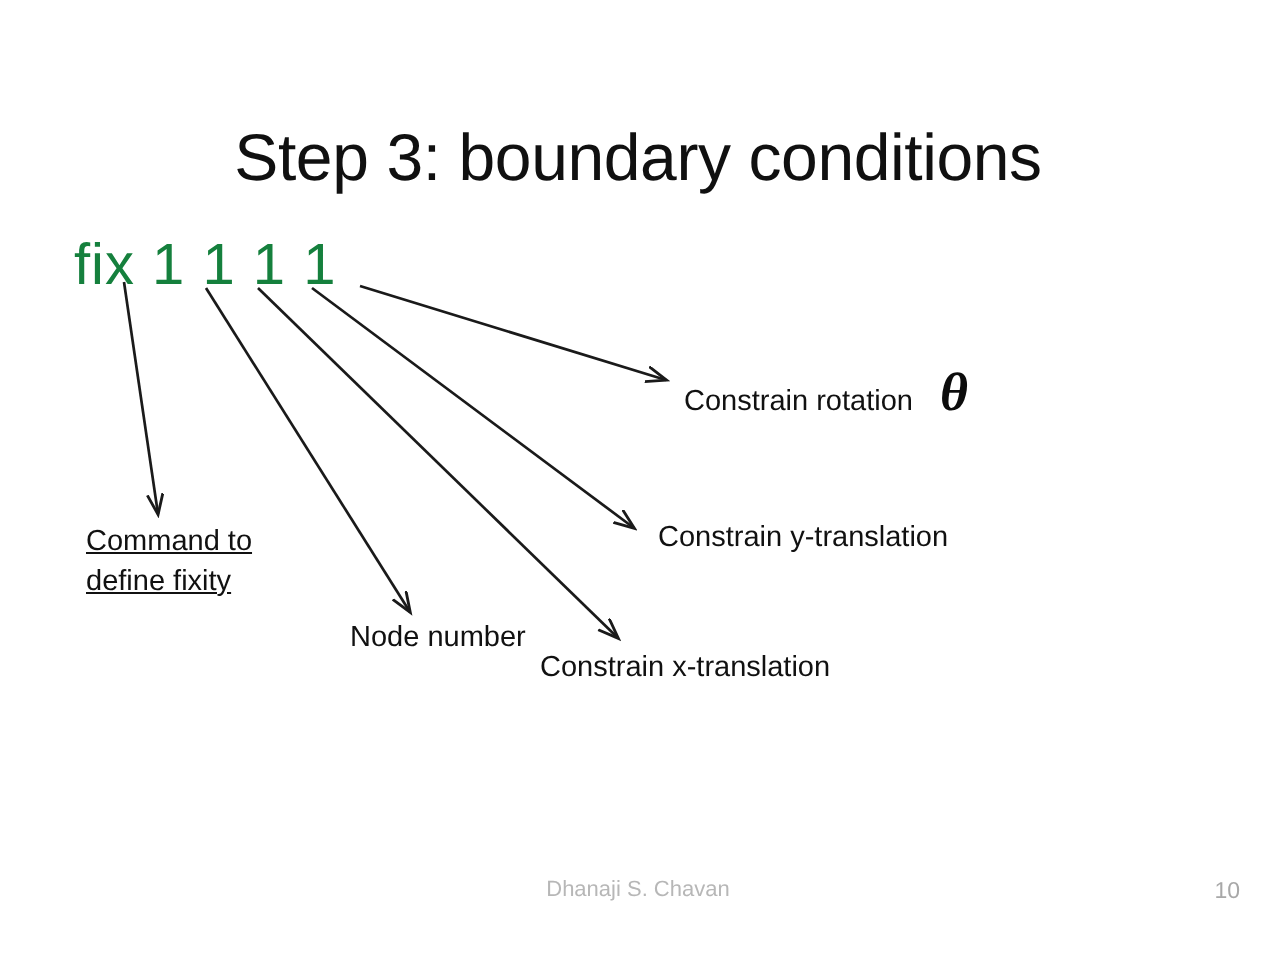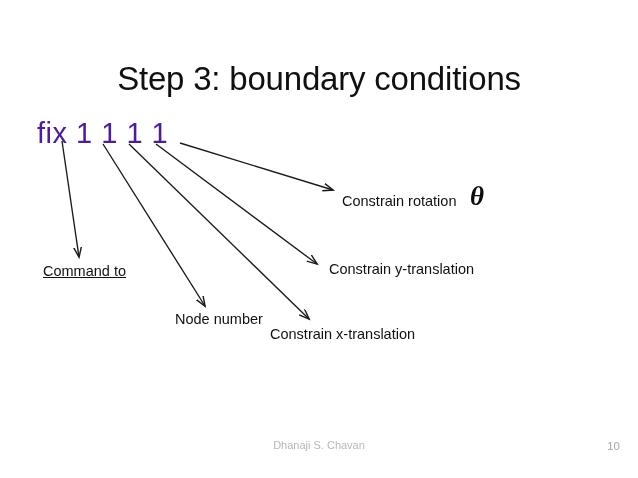--- a/index.html
+++ b/index.html
@@ -28,21 +28,21 @@
     letter-spacing: -0.2px;
     white-space: nowrap;
     margin-top: 24px;
   }
   #fix-command {
     position: absolute;
     left: 37px;
     top: 117px;
     font-size: 29px;
     font-weight: 400;
-    color: #4c1d95;
+    color: #15803d;
     letter-spacing: 0.5px;
     white-space: nowrap;
   }
   .callout {
     position: absolute;
     font-size: 14.5px;
     font-weight: 400;
     color: #111111;
     line-height: 1.38;
     white-space: nowrap;
@@ -111,20 +111,21 @@
         <line x1="62" y1="141" x2="79" y2="257" marker-end="url(#ah)"></line>
         <line x1="103" y1="144" x2="205" y2="306" marker-end="url(#ah)"></line>
         <line x1="129" y1="144" x2="309" y2="319" marker-end="url(#ah)"></line>
         <line x1="156" y1="144" x2="317" y2="264" marker-end="url(#ah)"></line>
         <line x1="180" y1="143" x2="333" y2="190" marker-end="url(#ah)"></line>
       </g>
   </svg>
 
   <div class="callout" id="label-command-to-define-fixity">
     <div>Command to</div>
+    <div>define fixity</div>
   </div>
 
   <div class="callout" id="label-constrain-x">Constrain x-translation</div>
 
   <div class="callout" id="label-node-number">Node number</div>
 
   <div class="callout" id="label-constrain-rotation">Constrain rotation</div>
 
   <div class="callout" id="label-constrain-y">Constrain y-translation</div>
 

